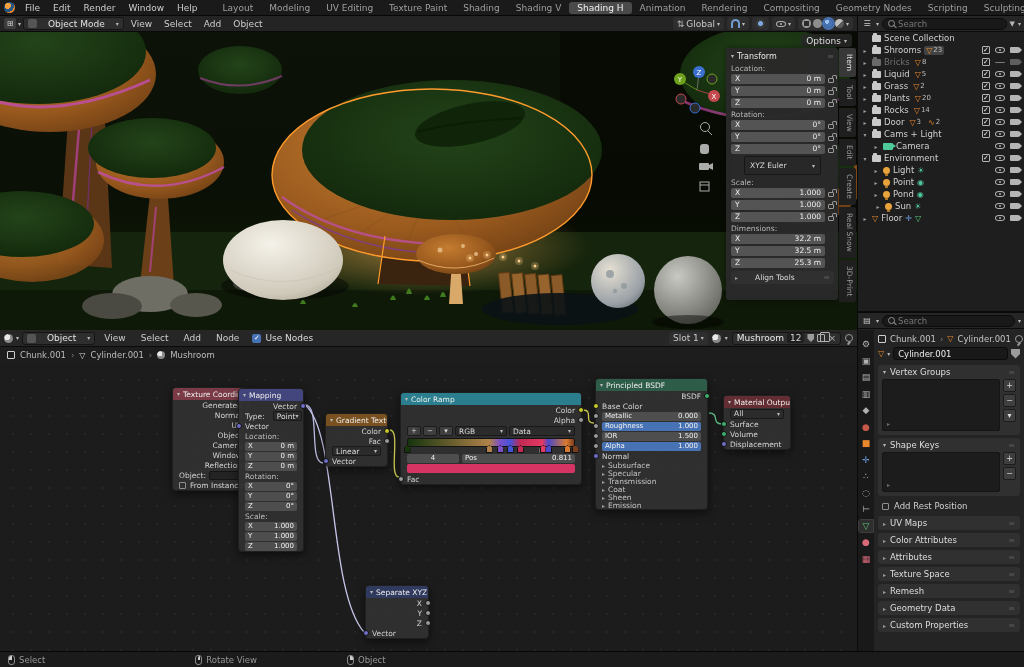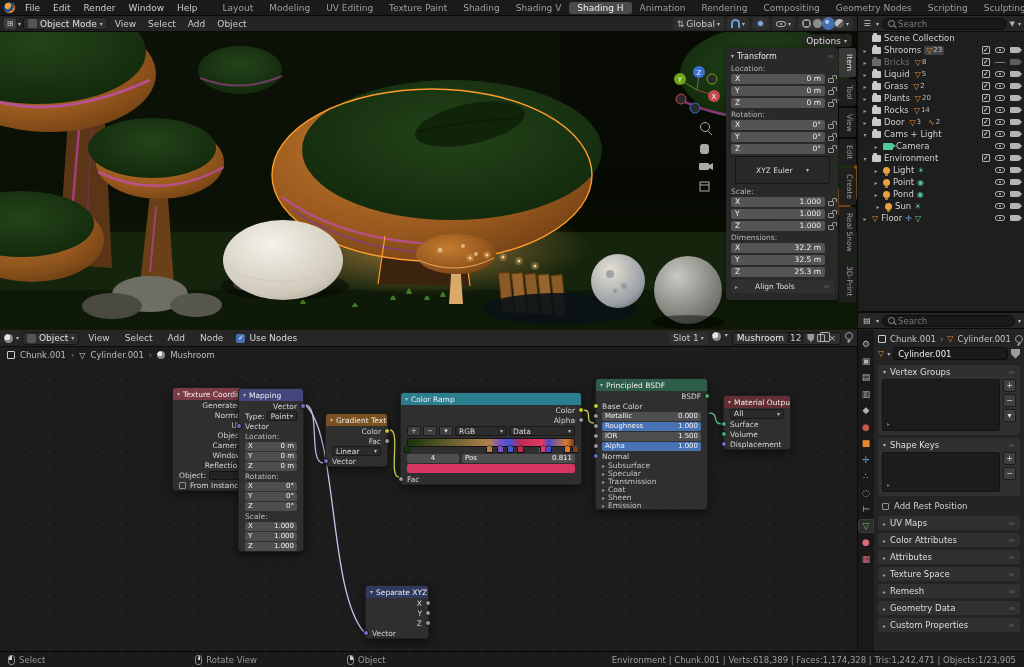--- a/index.html
+++ b/index.html
@@ -15,42 +15,42 @@
 .topbar{position:absolute;top:0;left:0;width:1024px;height:16px;background:#1a1a1a;border-bottom:1px solid #070707;display:flex;align-items:center;padding:0 4px;gap:1px;z-index:40}
 .logo{width:11px;height:11px;border-radius:50%;background:radial-gradient(circle at 35% 35%,#f0a03c 0 30%,#265787 31% 60%,#e8872b 61%);margin-right:3px;flex:none}
 .menu{padding:0 6px;color:#cdcdcd}
 .wstabs{display:flex;margin-left:10px;height:16px;align-items:center}
 .wstab{padding:1px 8px;color:#9f9f9f;border-radius:3px;white-space:nowrap}
 .wstab.active{background:#4a4a4a;color:#f2f2f2}
 
 .vph{position:absolute;top:16px;left:0;width:857px;height:16px;background:#242424;border-bottom:1px solid #0a0a0a;display:flex;align-items:center;padding:0 4px;gap:2px;z-index:30}
 .vph .menu{padding:0 5px}
 .hicon{width:12px;height:11px;border-radius:2px;background:#3d3d3d;display:flex;align-items:center;justify-content:center;color:#cfcfcf;font-size:8px;flex:none}
-.mode-btn{display:flex;align-items:center;gap:3px;background:#2e2e2e;border:1px solid #151515;border-radius:3px;height:13px;padding:0 4px;color:#e0e0e0}
+.mode-btn{display:flex;align-items:center;gap:11px;background:#2e2e2e;border:1px solid #151515;border-radius:3px;height:13px;padding:0 4px;color:#e0e0e0}
 .vph-right{margin-left:auto;display:flex;align-items:center;gap:3px}
 .pill{display:flex;align-items:center;gap:2px;background:#2e2e2e;border-radius:3px;height:13px;padding:0 4px}
 .ball{width:9px;height:9px;border-radius:50%;background:#8d8d8d;flex:none}
 .ball.wire{background:radial-gradient(circle at 50% 50%,#2a2a2a 0 45%,#999 46%)}
 .ball.mat{background:radial-gradient(circle at 35% 30%,#9cc3ee 0 25%,#4772b3 26%)}
 .ball.rend{background:linear-gradient(135deg,#bdbdbd 0 50%,#5a5a5a 51%)}
 .ball.on{outline:2px solid #4772b3;outline-offset:0}
 .magnet{width:9px;height:9px;border:2px solid #6f9bd2;border-bottom:none;border-radius:5px 5px 0 0;flex:none}
 
 .viewport{position:absolute;top:32px;left:0;width:857px;height:298px;background:#0b1106;overflow:hidden}
 .vp-text{position:absolute;top:20px;left:6px;font-size:8.5px;line-height:1.5;color:#dadada;text-shadow:0 1px 2px #000;z-index:3}
 .options{position:absolute;top:2px;right:5px;display:flex;align-items:center;gap:3px;background:rgba(40,40,40,.85);border-radius:3px;height:13px;padding:0 5px;color:#dcdcdc;z-index:3}
 
 .npanel{position:absolute;top:48px;left:726px;width:112px;height:252px;background:rgba(41,41,41,.97);border-radius:3px;z-index:10;font-size:7.5px;color:#c9c9c9;padding:2px 4px 2px 5px;box-shadow:0 0 6px rgba(0,0,0,.4)}
 .np-title{display:flex;align-items:center;gap:3px;height:12px;color:#e6e6e6;font-size:8px}
 .np-grip{margin-left:auto;color:#5d5d5d}
 .np-label{height:10px;display:flex;align-items:center;color:#b5b5b5;margin-top:1px}
 .nprow{display:flex;align-items:center;gap:3px;height:11px;margin-bottom:1px}
 .npfld{flex:1;background:#545454;border-radius:2px;height:10px;display:flex;align-items:center;padding:0 4px;color:#f0f0f0}
 .npfld .ax{flex:1}
-.drop-np{background:#282828;border:1px solid #161616;border-radius:2px;height:28px;display:flex;align-items:center;justify-content:space-between;padding:0 20px;color:#d8d8d8;margin:2px 4px}
+.drop-np{background:#282828;border:1px solid #161616;border-radius:2px;height:19px;display:flex;align-items:center;justify-content:space-between;padding:0 5px;color:#d8d8d8;margin:2px 13px}
 .i-lock{width:6px;height:5px;border:1px solid #9a9a9a;border-radius:1px;position:relative;margin-top:3px;flex:none}
 .i-lock::before{content:"";position:absolute;top:-4px;left:3px;width:3px;height:3px;border:1px solid #9a9a9a;border-bottom:none;border-radius:2px 2px 0 0}
 .align-bar{margin-top:3px;background:#303030;border-radius:3px;height:13px;display:flex;align-items:center;gap:17px;padding:0 4px;color:#dcdcdc}
 .ntabs{position:absolute;top:48px;left:839px;width:17px;z-index:10;display:flex;flex-direction:column;gap:2px}
 .ntab{writing-mode:vertical-rl;background:#1f1f1f;color:#9d9d9d;font-size:7.5px;padding:6px 2px;border-radius:0 2px 2px 0;text-align:center}
 .ntab.active{background:#383838;color:#e8e8e8}
 
 .outliner{position:absolute;top:16px;left:857px;width:167px;height:295px;background:#1e1e1e;font-size:8.5px;z-index:20;border-left:1px solid #0a0a0a}
 .o-hdr{height:16px;background:#262626;border-bottom:1px solid #0c0c0c;display:flex;align-items:center;gap:3px;padding:0 3px}
 .srch{flex:1;display:flex;align-items:center;gap:3px;background:#191919;border:1px solid #0c0c0c;border-radius:7px;height:12px;padding:0 5px;color:#777}
@@ -115,21 +115,21 @@
 .listbox::after{content:"▸";position:absolute;left:4px;bottom:3px;color:#6e6e6e;font-size:6px}
 .btncol{display:flex;flex-direction:column;gap:2px}
 .sqbtn{width:13px;height:13px;background:#3f3f3f;border:1px solid #1c1c1c;border-radius:2px;color:#d8d8d8;font-size:8px;display:flex;align-items:center;justify-content:center}
 .restrow{display:flex;align-items:center;gap:5px;height:14px;padding:0 4px;color:#cfcfcf;margin-bottom:3px}
 
 .shader{position:absolute;top:330px;left:0;width:857px;height:321px;background:#1c1c1c;overflow:hidden;z-index:25}
 .shdr{height:17px;background:#262626;border-bottom:1px solid #0b0b0b;display:flex;align-items:center;gap:3px;padding:0 4px;position:relative;z-index:5}
 .usenodes{display:flex;align-items:center;gap:4px;margin-left:4px;color:#dcdcdc}
 .cb-blue{width:9px;height:9px;background:#4772b3;border-radius:2px;color:#fff;font-size:7px;line-height:9px;text-align:center;flex:none}
 .cb-blue::before{content:"✓"}
-.sh-right{margin-left:auto;display:flex;gap:4px}
+.sh-right{margin-left:auto;display:flex;align-items:center;gap:4px}
 .matfld{display:flex;align-items:center;gap:3px;background:#2e2e2e;border:1px solid #151515;border-radius:3px;height:13px;padding:0 4px;color:#ececec}
 .userbadge{background:#1f1f1f;border-radius:2px;padding:0 3px;color:#cfcfcf}
 .copyic{width:8px;height:8px;border:1px solid #b0b0b0;border-radius:1px;position:relative;flex:none}
 .copyic::before{content:"";position:absolute;left:2px;top:-3px;width:8px;height:8px;border:1px solid #b0b0b0;border-radius:1px}
 .xic{color:#b5b5b5;font-size:9px}
 .crumb{position:absolute;top:17px;left:0;right:0;height:16px;background:rgba(30,30,30,.88);display:flex;align-items:center;gap:5px;padding:0 7px;font-size:8.5px;color:#bcbcbc;z-index:4}
 .cube-ic{width:8px;height:8px;border:1px solid #cfcfcf;border-radius:1px;position:relative;flex:none}
 .sph-ic{width:9px;height:9px;border-radius:50%;background:radial-gradient(circle at 35% 35%,#e8e8e8 0 35%,#8a8a8a 36%);flex:none}
 .canvas{position:absolute;left:0;top:17px;right:0;bottom:0;background-image:radial-gradient(#262626 1px,transparent 1.2px);background-size:18px 18px;background-position:4px 6px}
 .wires{position:absolute;inset:0;width:100%;height:100%}
@@ -1014,21 +1014,21 @@
 
       <div class="node" style="left:238px;top:41px;width:66px">
         <div class="nhdr" style="background:#42467c">
             <span class="chev"></span>
             <span>Mapping</span>
           </div>
         <div class="nrow out">
             <span>Vector</span>
             <span class="sock out vecs"></span>
           </div>
-        <div class="nrow" style="gap:2px">
+        <div class="nrow" style="gap:8px">
           <span>Type:</span>
           <span class="drop">
               <span>Point</span>
               <span class="chev"></span>
             </span>
         </div>
         <div class="nrow">
             <span class="sock in vecs"></span>
             <span>Vector</span>
           </div>
@@ -1322,16 +1322,15 @@
       <span>Select</span>
     </div>
     <div class="hint" style="margin-left:150px">
       <span class="mouse mid"></span>
       <span>Rotate View</span>
     </div>
     <div class="hint" style="margin-left:90px">
       <span class="mouse right"></span>
       <span>Object</span>
     </div>
-    <span class="stats">Environment | Chunk.001 | Verts:618,389 | Faces:1,174,328 | Tris:1,242,471 | Objects:1/23,905</span>
   </div>
 
 </div>
 
 </body></html>

